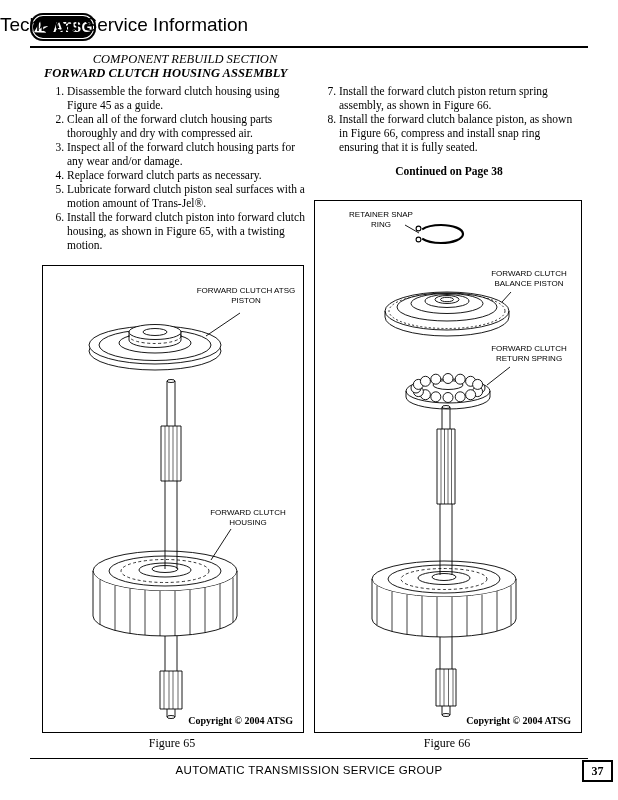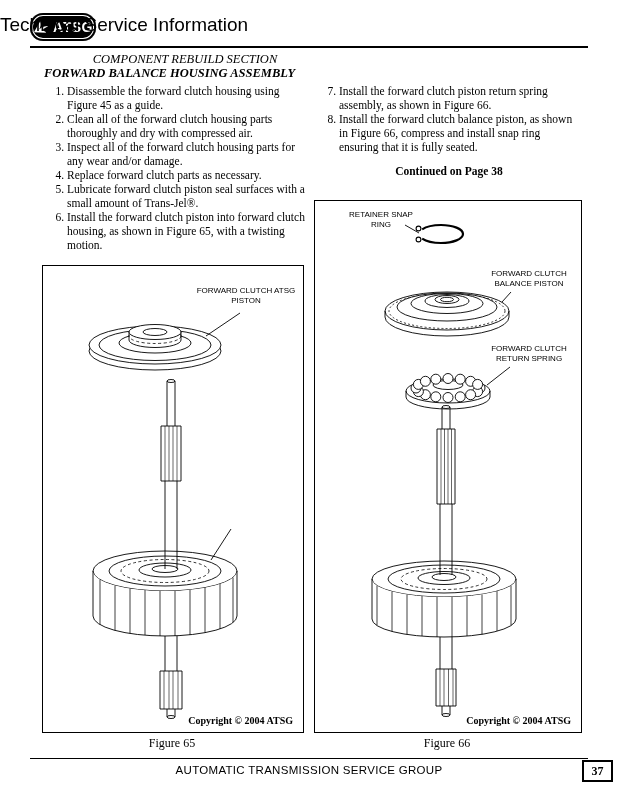--- a/index.html
+++ b/index.html
@@ -86,42 +86,42 @@
   <div class="logo">
     <svg width="17" height="15" viewBox="0 0 18 16">
       <path fill="#fff" d="M1 13 C3.5 8 5.5 5.5 7.5 1.5 C8.5 5 8 7.5 6.5 10 C9.5 7.5 12.5 6.5 16.5 6.5 C13 8.5 11 9.5 9.5 11.5 C11.5 11.5 13 12 14 13.5 Z"></path>
     </svg>
     <span class="logo-text">ATSG</span>
   </div>
   <div class="doc-title">Technical Service Information</div>
   <div class="rule-top"></div>
 
   <div class="sec-title">COMPONENT REBUILD SECTION</div>
-  <div class="sec-subtitle">FORWARD BALANCE HOUSING ASSEMBLY</div>
+  <div class="sec-subtitle">FORWARD CLUTCH HOUSING ASSEMBLY</div>
 
   <div class="steps-left">
     <div class="step">
       <span class="num">1.</span>
       <span class="txt">Disassemble the forward clutch housing using Figure 45 as a guide.</span>
     </div>
     <div class="step">
       <span class="num">2.</span>
       <span class="txt">Clean all of the forward clutch housing parts thoroughly and dry with compressed air.</span>
     </div>
     <div class="step">
       <span class="num">3.</span>
       <span class="txt">Inspect all of the forward clutch housing parts for any wear and/or damage.</span>
     </div>
     <div class="step">
       <span class="num">4.</span>
       <span class="txt">Replace forward clutch parts as necessary.</span>
     </div>
     <div class="step">
       <span class="num">5.</span>
-      <span class="txt">Lubricate forward clutch piston seal surfaces with a small amount of Trans-Jel®.</span>
+      <span class="txt">Lubricate forward clutch piston seal surfaces with a motion amount of Trans-Jel®.</span>
     </div>
     <div class="step">
       <span class="num">6.</span>
       <span class="txt">Install the forward clutch piston into forward clutch housing, as shown in Figure 65, with a twisting motion.</span>
     </div>
   </div>
 
   <div class="steps-right">
     <div class="step">
       <span class="num">7.</span>
@@ -178,20 +178,21 @@
         <path class="ln" d="M124 443 V451 M132 443 V451"></path>
         <ellipse class="fw" cx="128" cy="451" rx="4" ry="1.5"></ellipse>
       </g>
 
       <g>
         <path class="ln" d="M197 47 L163 70"></path>
         <path class="ln" d="M188 263 L168 294"></path>
       </g>
     </svg>
     <div class="diag-label" style="left:151px; top:20px; width:104px;">FORWARD CLUTCH ATSG PISTON</div>
+    <div class="diag-label" style="left:153px; top:242px; width:104px;">FORWARD CLUTCH HOUSING</div>
     <div class="copyright">Copyright © 2004 ATSG</div>
   </div>
   <div class="figcap" id="cap65">Figure 65</div>
 
   <div class="figbox" id="fig66">
     <svg width="264" height="529" viewBox="0 0 264 529">
 
       <g>
         <ellipse cx="126" cy="33" rx="22" ry="9" fill="none" stroke="#000" stroke-width="2.2" pathLength="100" stroke-dasharray="44 12 44 0"></ellipse>
         <circle cx="103.5" cy="38.5" r="2.4" fill="#fff" stroke="#000" stroke-width="1.1"></circle>

